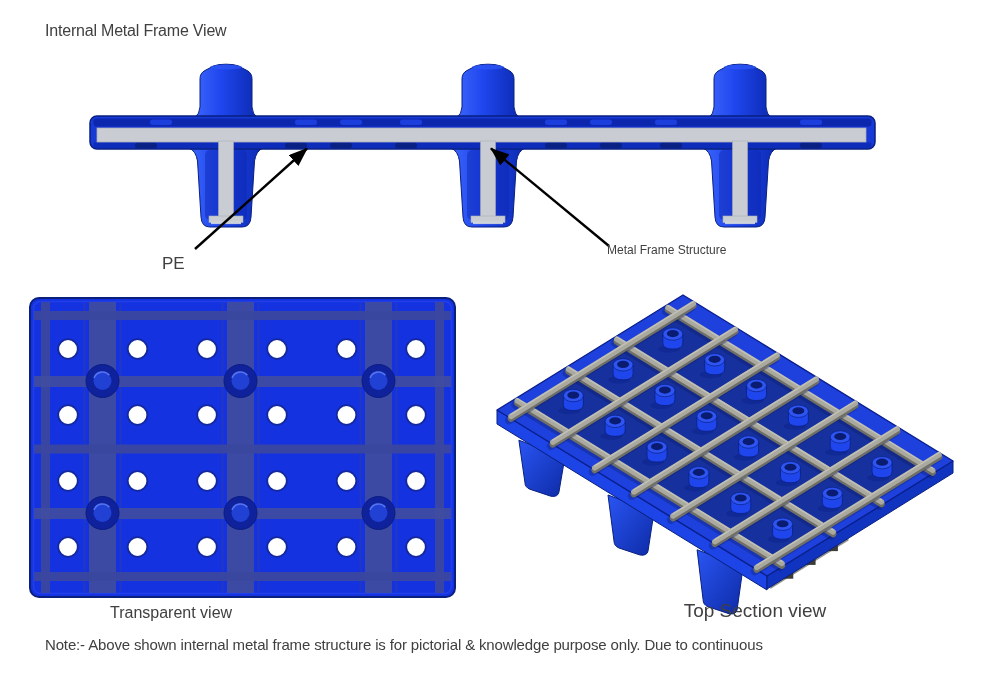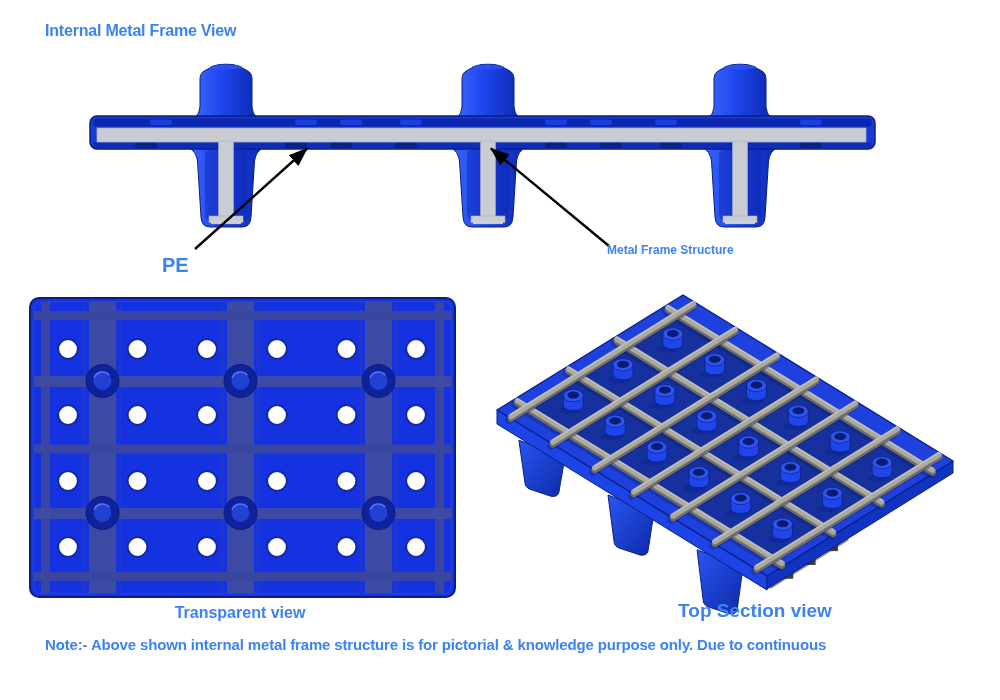--- a/index.html
+++ b/index.html
@@ -1,23 +1,23 @@
 <!DOCTYPE html>
 <html><head>
 <meta charset="utf-8">
 <style>
   html,body{margin:0;padding:0;}
   .stage{position:relative;width:1000px;height:700px;background:#ffffff;overflow:hidden;
          font-family:"Liberation Sans", sans-serif;}
   .stage svg{position:absolute;left:0;top:0;}
-  .lbl{position:absolute;color:#3b82f6;font-weight:bold;white-space:nowrap;}
+  .lbl{position:absolute;color:#404040;font-weight:normal;white-space:nowrap;}
   .title{left:45px;top:22px;font-size:16px;letter-spacing:-0.2px;}
-  .pe{left:162px;top:254px;font-size:20px;}
+  .pe{left:162px;top:254px;font-size:17px;}
   .mfs{left:607px;top:243px;font-size:12px;}
-  .cap-tv{left:110px;top:604px;width:260px;text-align:center;font-size:16px;}
+  .cap-tv{left:110px;top:604px;width:260px;text-align:left;font-size:16px;}
   .cap-iso{left:630px;top:600px;width:250px;text-align:center;font-size:19px;}
   .note{left:45px;top:636px;font-size:15px;letter-spacing:-0.15px;}
   .note2{left:45px;top:658px;font-size:15px;letter-spacing:-0.15px;}
 </style>
 </head>
 <body>
 
 <div class="stage">
 
   <svg id="art" width="1000" height="700" viewBox="0 0 1000 700">

